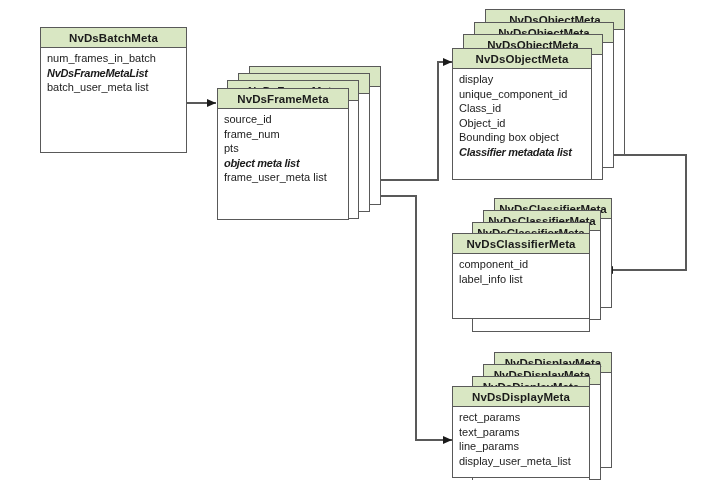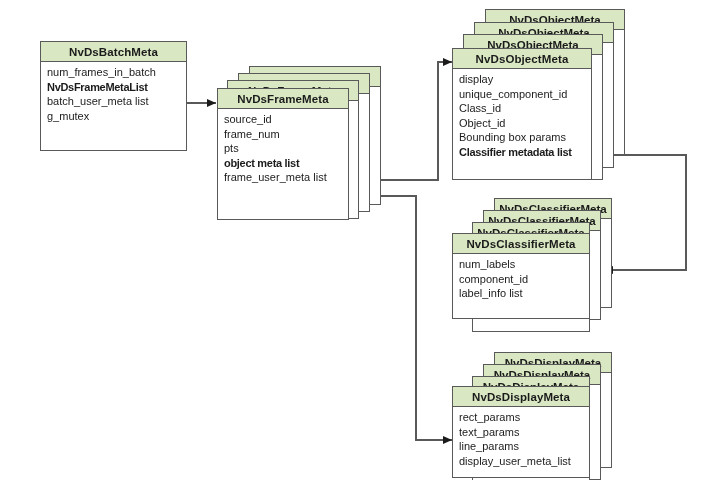--- a/index.html
+++ b/index.html
@@ -53,20 +53,21 @@
   }
   .uml .fld {
     font-size: 11px;
     line-height: 14.5px;
     color: #1b1b1b;
     white-space: nowrap;
   }
   .uml .fld.b {
     font-weight: 700;
     letter-spacing: -0.3px;
+    font-style: italic;
   }
   
   .ghost {
     position: absolute;
     box-sizing: border-box;
     background: #ffffff;
     border: 1px solid #595959;
   }
   .ghost .ghdr {
     box-sizing: border-box;
@@ -102,27 +103,26 @@
       <path d="M168,103 L216,103" marker-end="url(#arrR)"></path>
 
       <path d="M318,180 L438,180 L438,62 L452,62" marker-end="url(#arrR)"></path>
 
       <path d="M318,196 L416,196 L416,440 L452,440" marker-end="url(#arrR)"></path>
 
       <path d="M580,155 L686,155 L686,270 L604,270" marker-end="url(#arrL)"></path>
     </g>
   </svg>
 
-  <div class="uml" style="left:40px; top:41px; width:147px; height:110px;">
+  <div class="uml" style="left:40px; top:27px; width:147px; height:126px;">
     <div class="hdr">NvDsBatchMeta</div>
     <div class="body">
       <div class="fld">num_frames_in_batch</div>
       <div class="fld b">NvDsFrameMetaList</div>
       <div class="fld">batch_user_meta  list</div>
-      <div class="fld">g_mutex</div>
     </div>
   </div>
 
   <div class="ghost" style="left:249px; top:66px; width:132px; height:139px;">
     <div class="ghdr">NvDsFrameMeta</div>
   </div>
   <div class="ghost" style="left:238px; top:73px; width:132px; height:139px;">
     <div class="ghdr">NvDsFrameMeta</div>
   </div>
   <div class="ghost" style="left:227px; top:80px; width:132px; height:139px;">
@@ -148,38 +148,37 @@
   <div class="ghost" style="left:463px; top:34px; width:140px; height:146px;">
     <div class="ghdr">NvDsObjectMeta</div>
   </div>
   <div class="uml" style="left:452px; top:48px; width:140px; height:132px;">
     <div class="hdr">NvDsObjectMeta</div>
     <div class="body">
       <div class="fld">display</div>
       <div class="fld">unique_component_id</div>
       <div class="fld">Class_id</div>
       <div class="fld">Object_id</div>
-      <div class="fld">Bounding box params</div>
+      <div class="fld">Bounding box object</div>
       <div class="fld b">Classifier metadata  list</div>
     </div>
   </div>
 
   <div class="ghost" style="left:494px; top:198px; width:118px; height:110px;">
     <div class="ghdr">NvDsClassifierMeta</div>
   </div>
   <div class="ghost" style="left:483px; top:210px; width:118px; height:110px;">
     <div class="ghdr">NvDsClassifierMeta</div>
   </div>
   <div class="ghost" style="left:472px; top:222px; width:118px; height:110px;">
     <div class="ghdr">NvDsClassifierMeta</div>
   </div>
   <div class="uml" style="left:452px; top:233px; width:138px; height:86px;">
     <div class="hdr">NvDsClassifierMeta</div>
     <div class="body">
-      <div class="fld">num_labels</div>
       <div class="fld">component_id</div>
       <div class="fld">label_info  list</div>
     </div>
   </div>
 
   <div class="ghost" style="left:494px; top:352px; width:118px; height:116px;">
     <div class="ghdr">NvDsDisplayMeta</div>
   </div>
   <div class="ghost" style="left:483px; top:364px; width:118px; height:116px;">
     <div class="ghdr">NvDsDisplayMeta</div>

